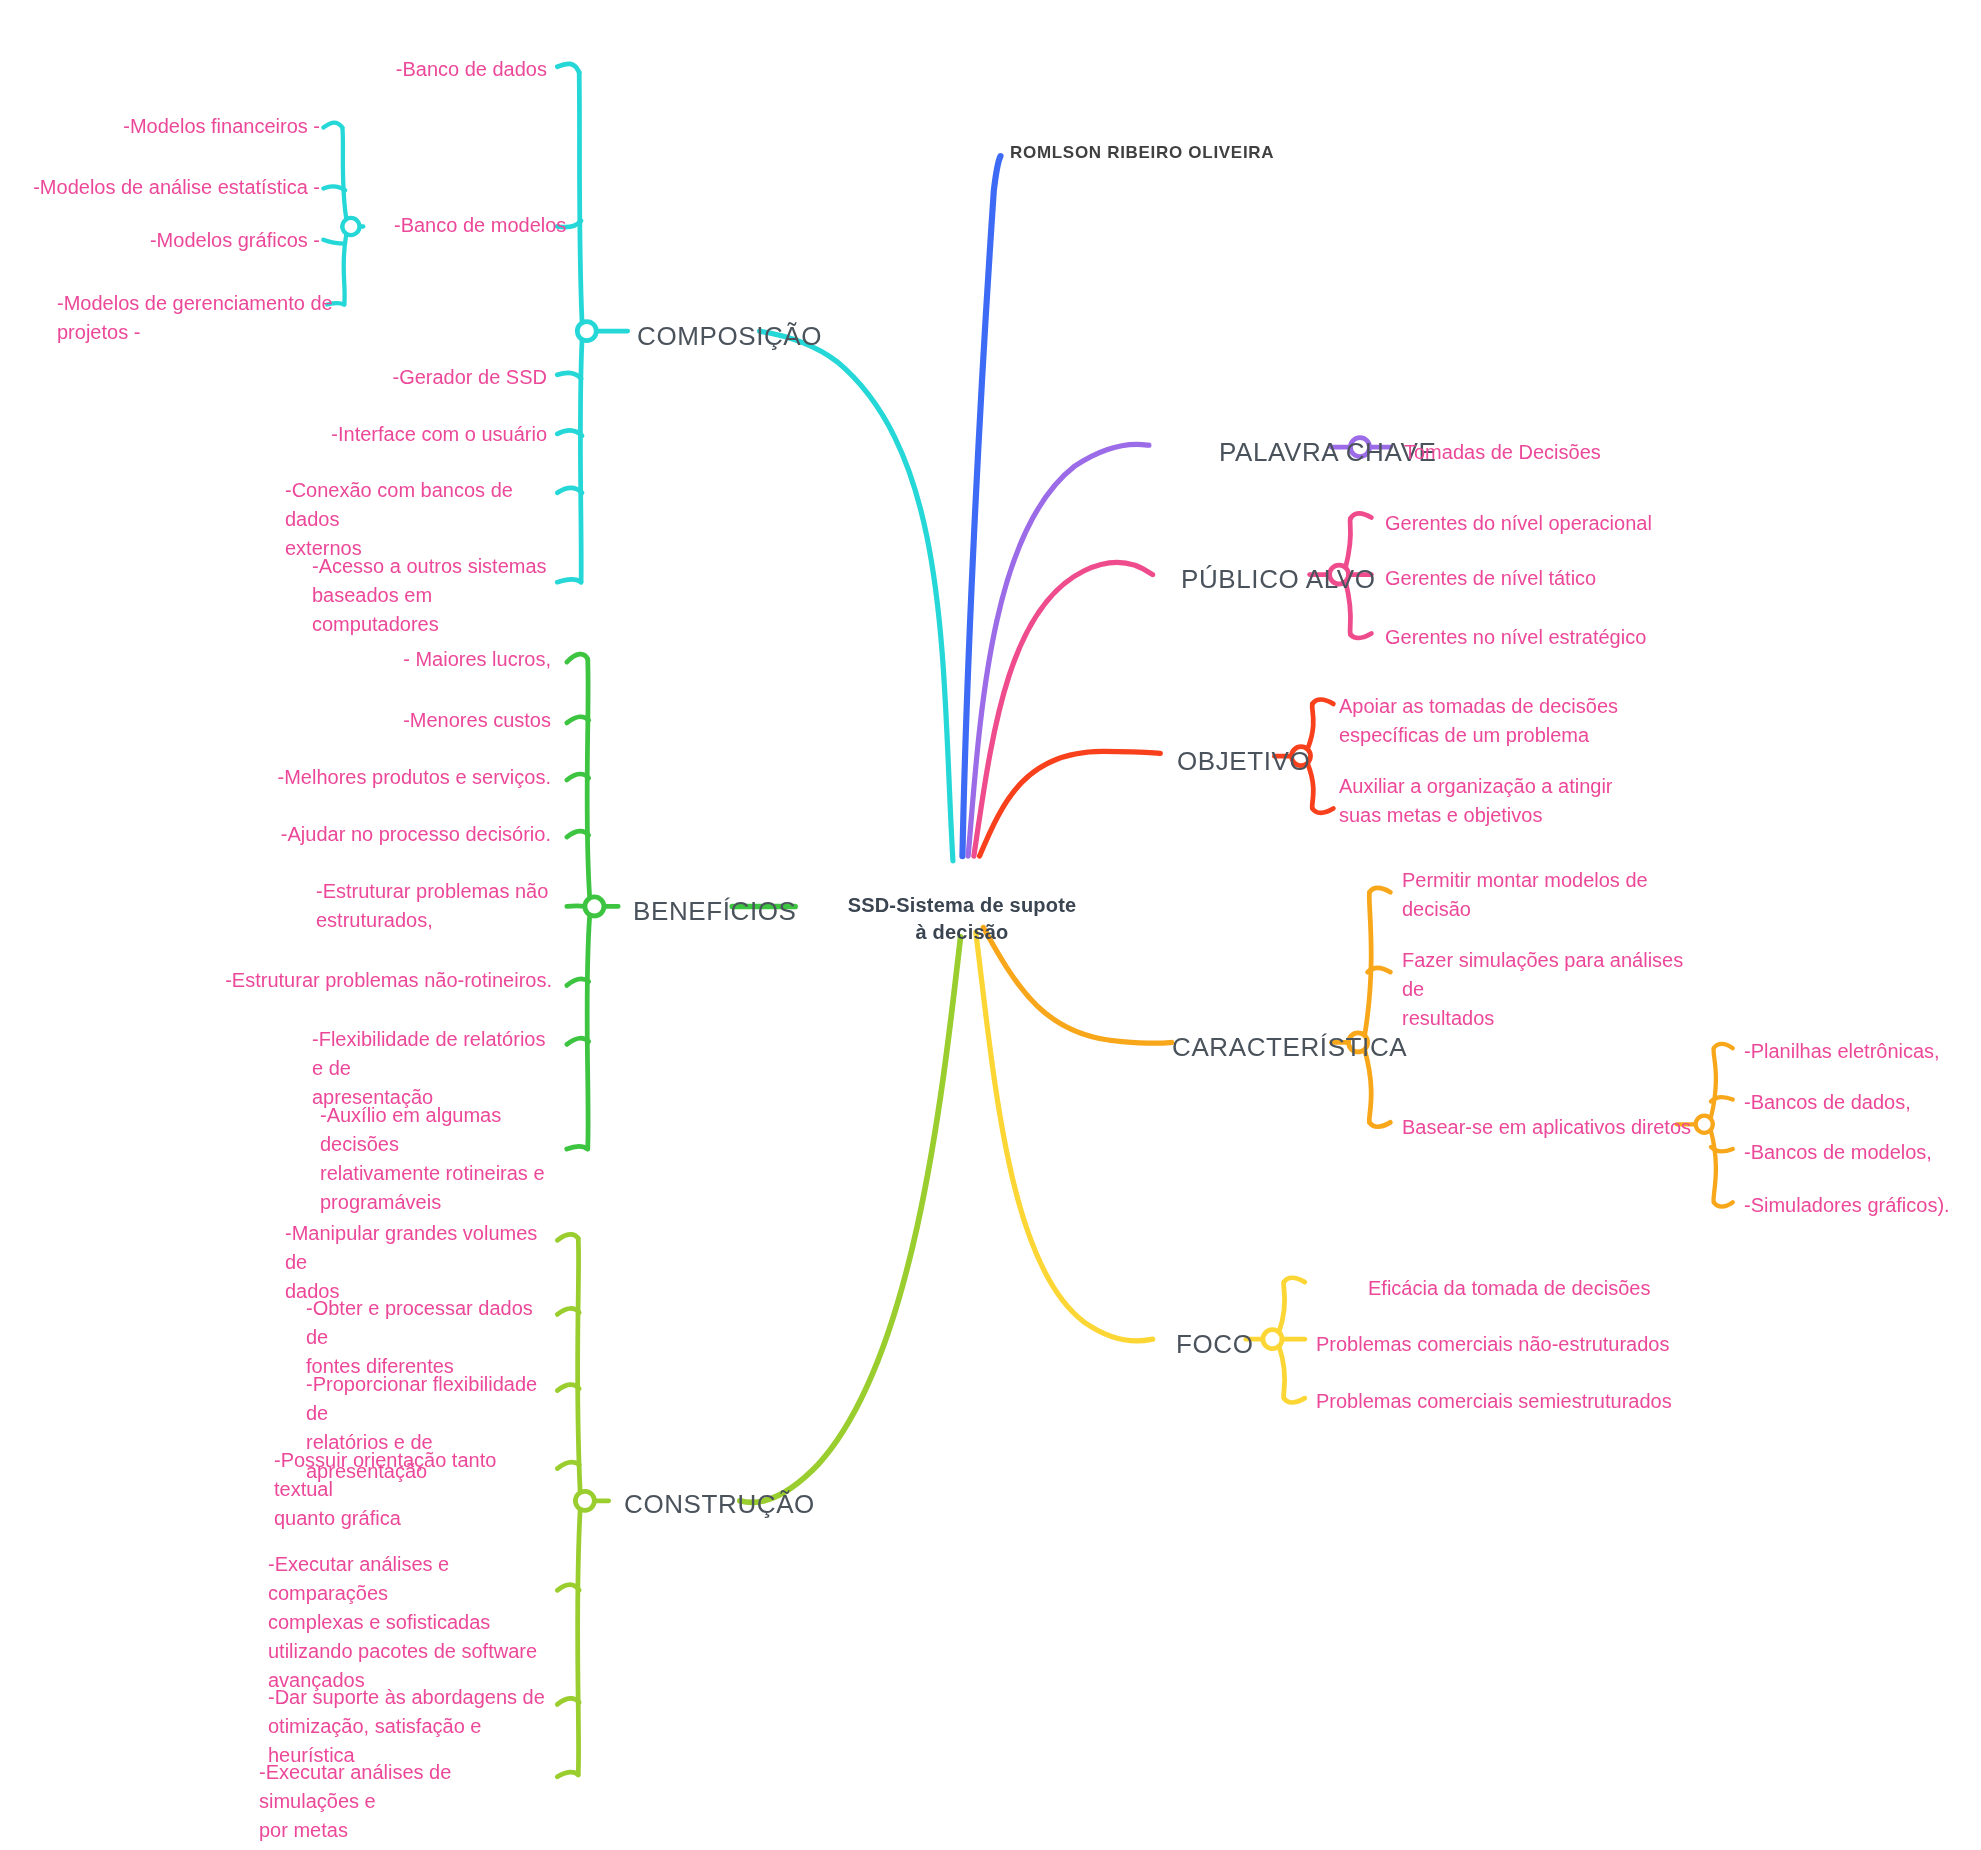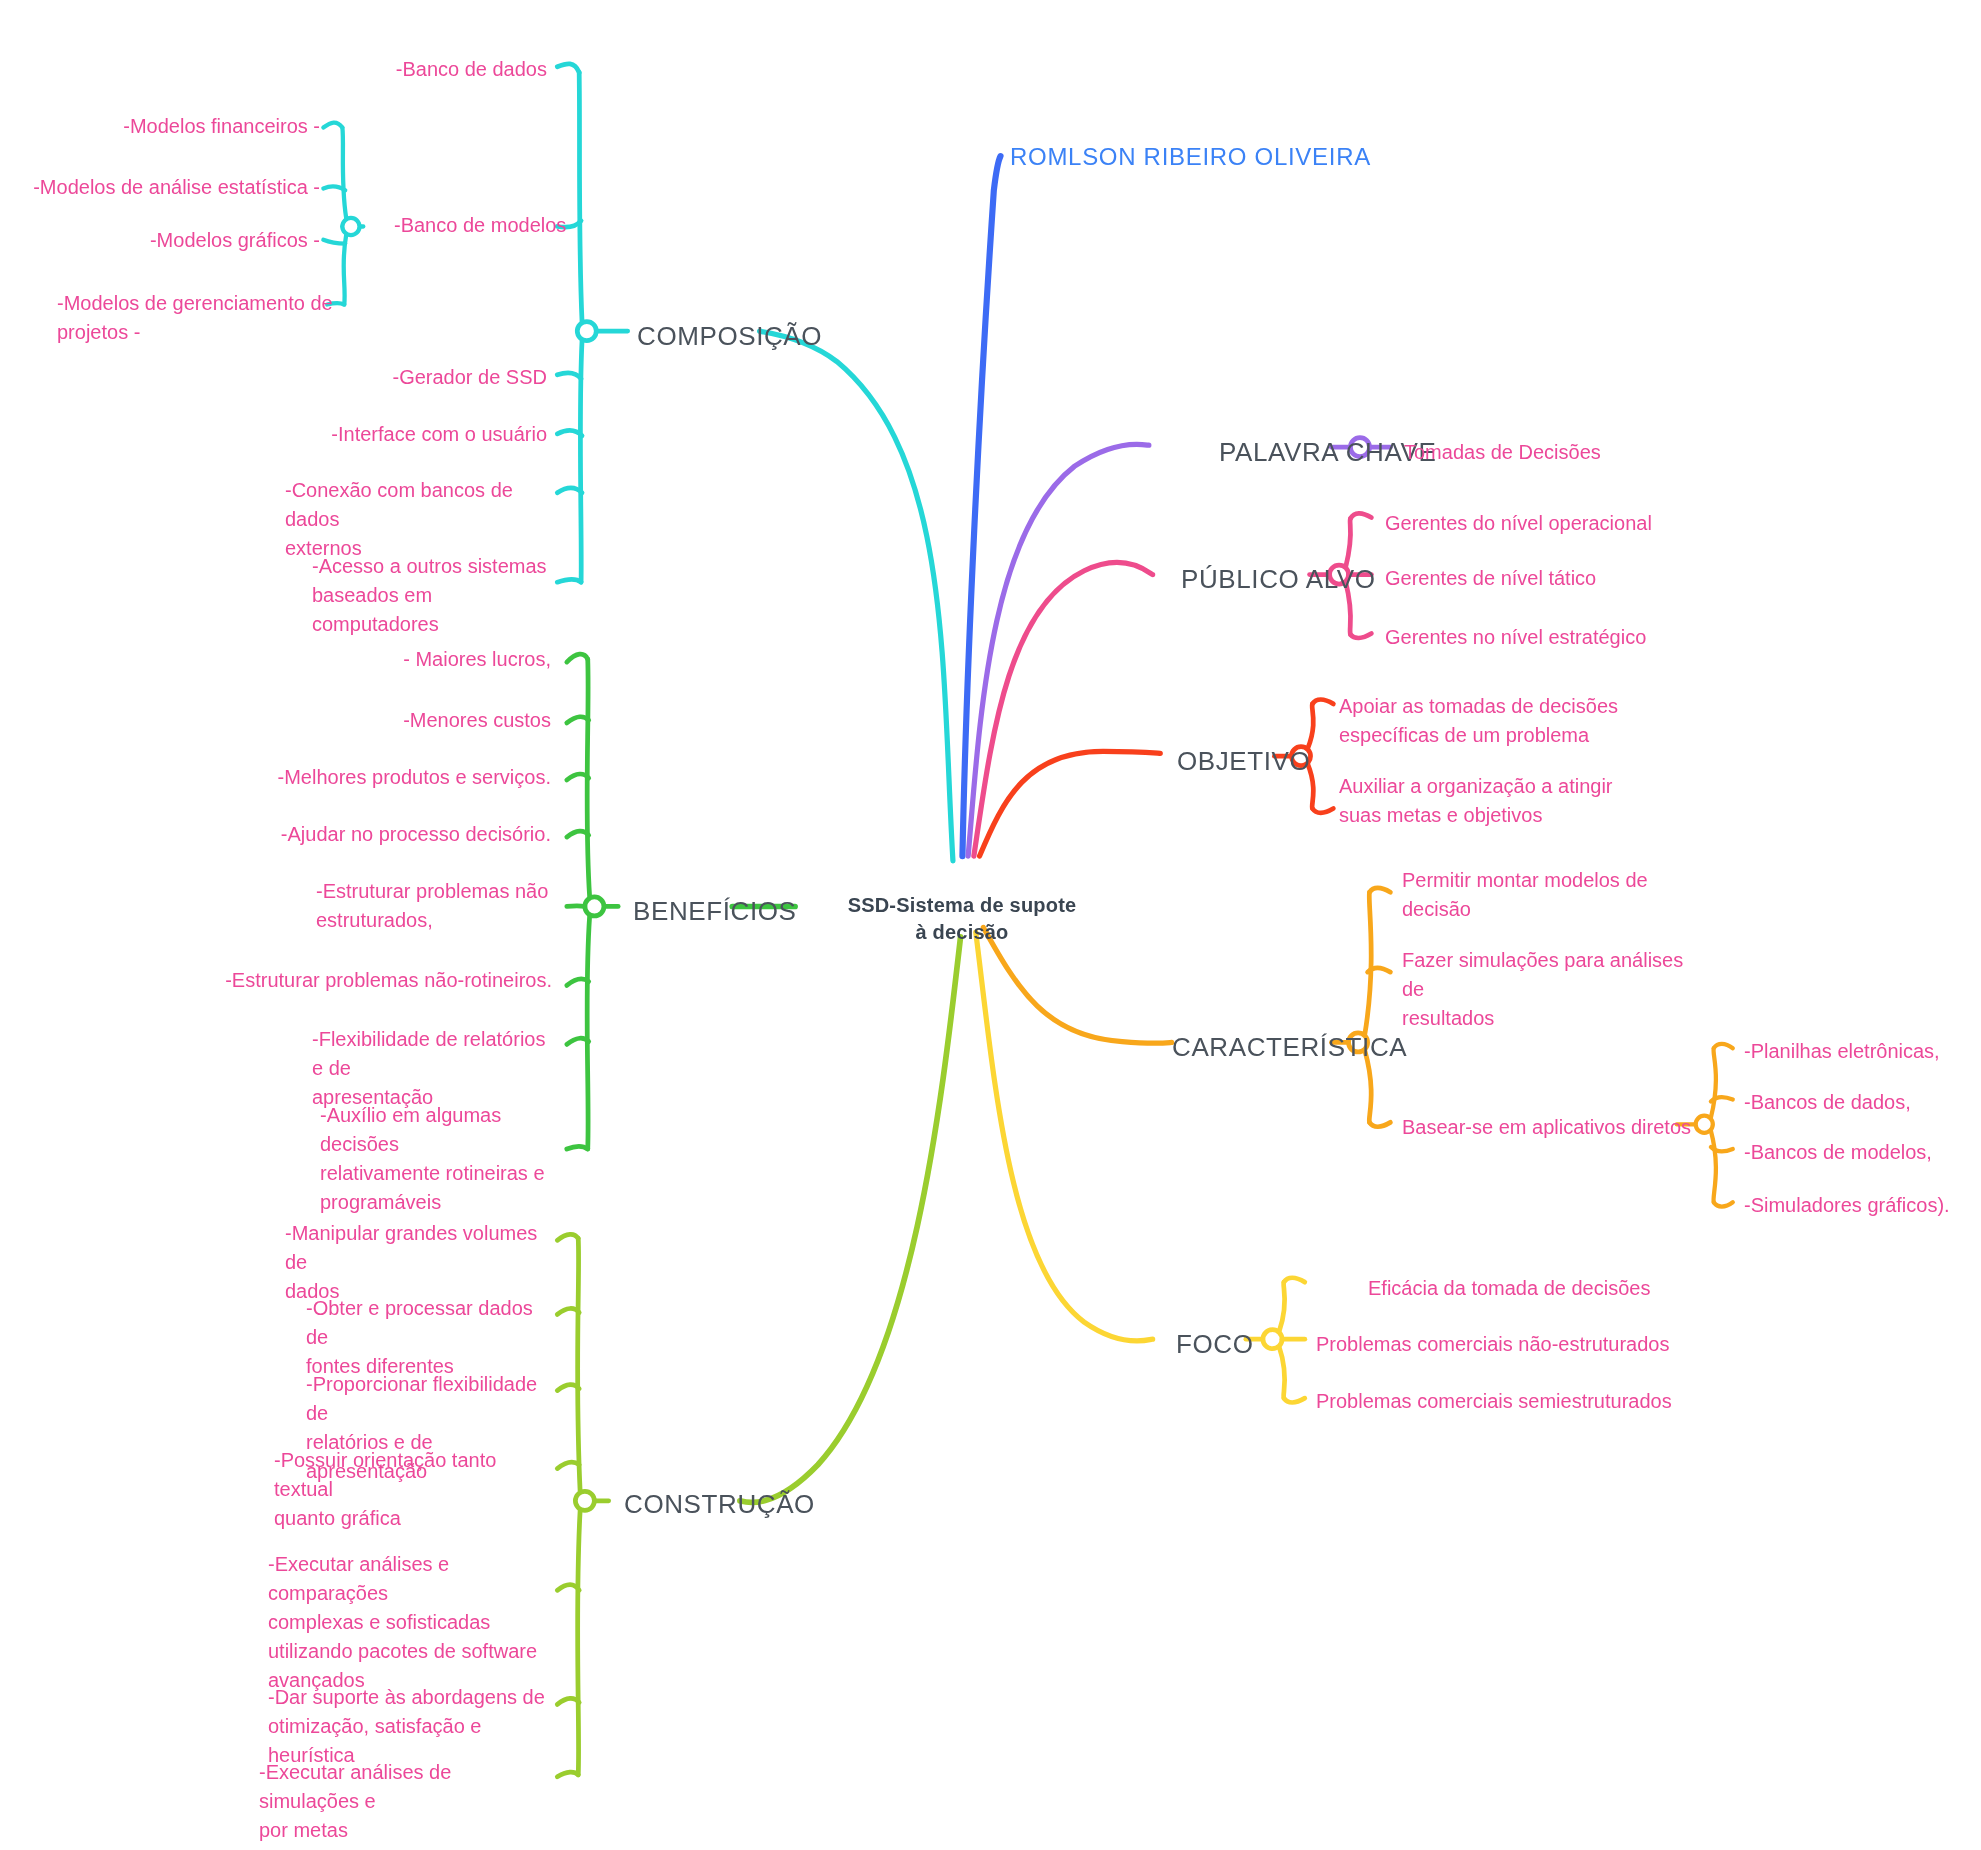--- a/index.html
+++ b/index.html
@@ -32,24 +32,25 @@
     font-size:20px;
     font-weight:bold;
     color:#3a4551;
     text-align:center;
     line-height:1.35;
     white-space:pre-line;
     letter-spacing:0.2px;
   }
   .author-lbl{
     position:absolute;
-    font-size:24px;
+    font-size:17px;
     letter-spacing:0.7px;
-    color:#3b82f6;
+    color:#404040;
     white-space:nowrap;
+    font-weight:bold;
   }
 </style>
 </head>
 <body>
 
 <div id="map">
 
   <svg id="wires" viewBox="0 0 2083 1946">
 
     <path d="M1002,905 C 990,700 1000,480 880,380 C 840,350 790,348 800,348" stroke="#25D7D7" stroke-width="5.5" fill="none" stroke-linecap="round"></path>

